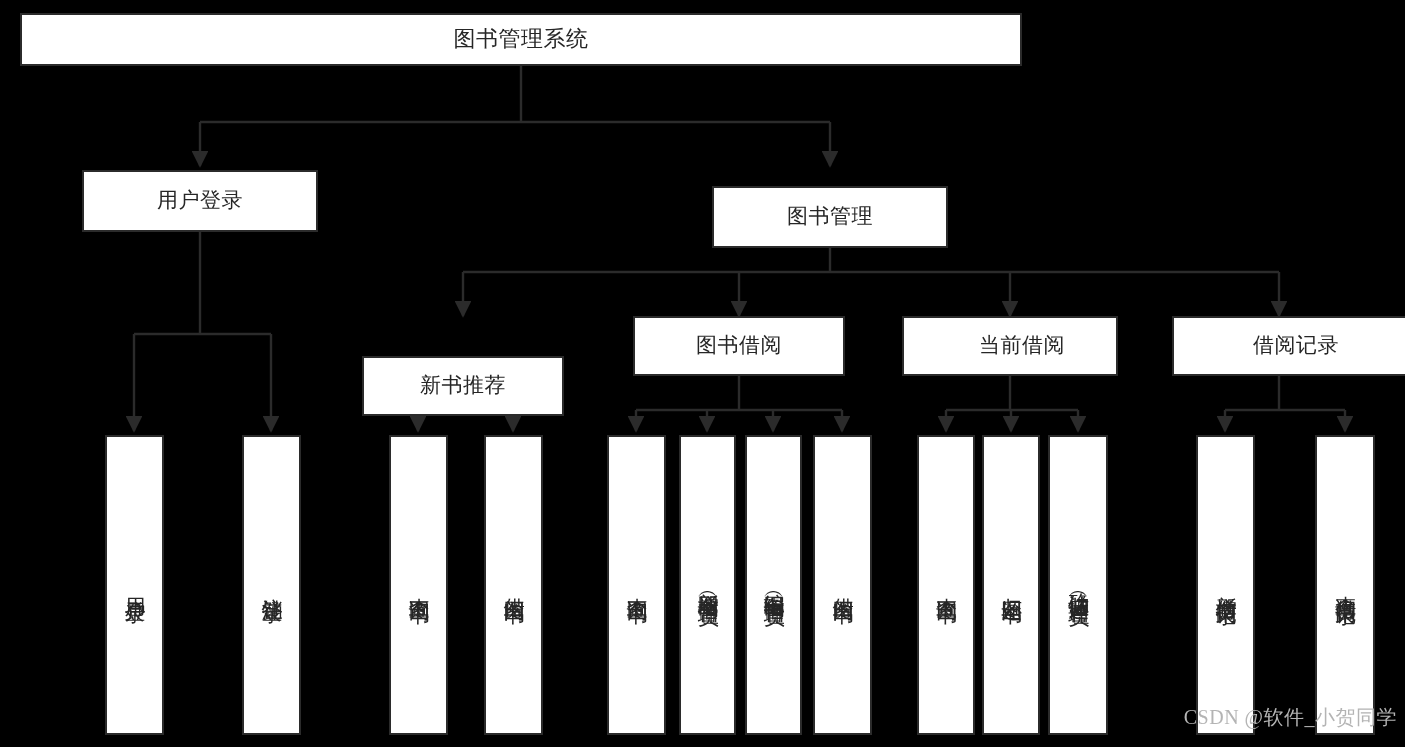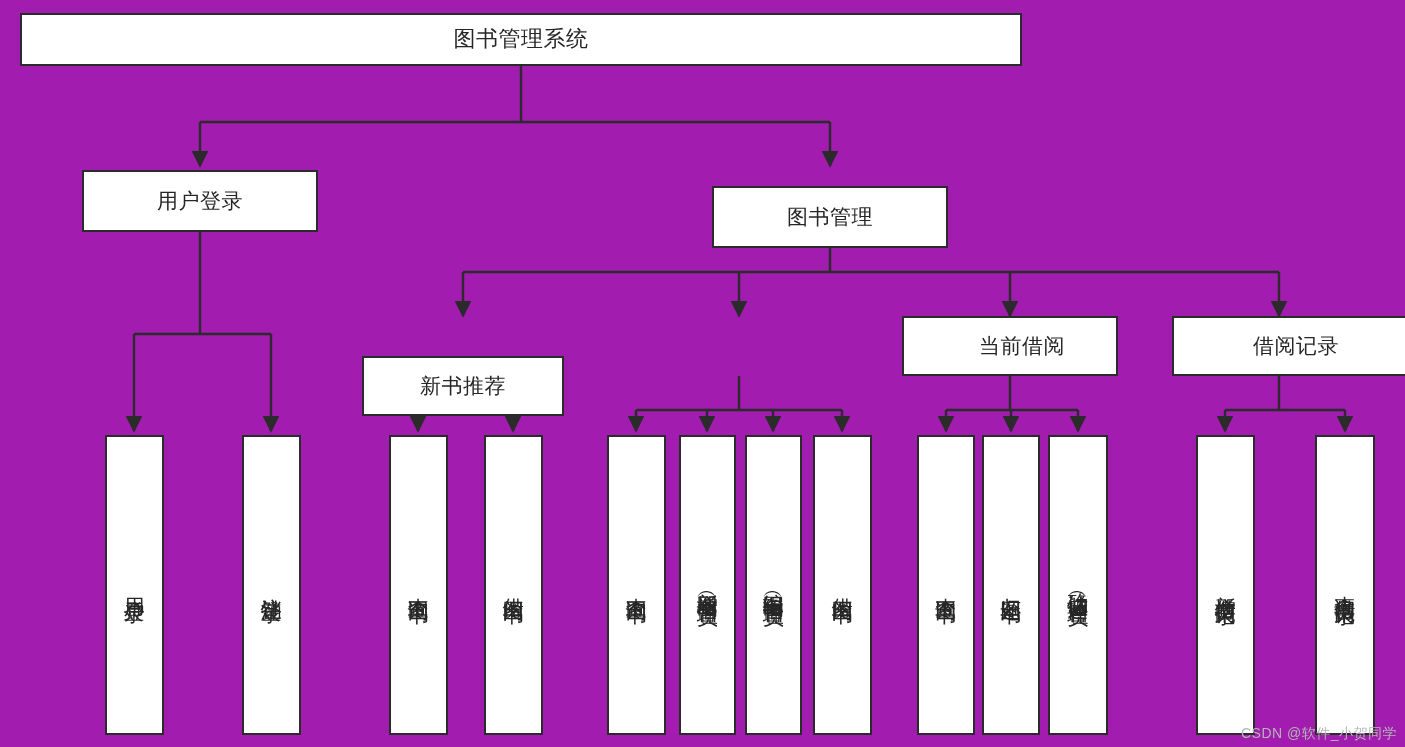--- a/index.html
+++ b/index.html
@@ -4,22 +4,22 @@
 <style>
   html, body {
     margin: 0;
     padding: 0;
     background: #ffffff;
   }
   #canvas {
     position: relative;
     width: 1405px;
     height: 747px;
-    background: #a21caf;
-    font-family: Liberation Sans, sans-serif;
+    background: #000000;
+    font-family: Liberation Serif, serif;
     overflow: hidden;
   }
   #connectors {
     position: absolute;
     left: 0;
     top: 0;
     width: 1405px;
     height: 747px;
     pointer-events: none;
   }
@@ -50,22 +50,22 @@
     line-height: 1.32;
     white-space: nowrap;
     letter-spacing: 2px;
   }
   .node.title {
     font-size: 22px;
   }
   .watermark {
     position: absolute;
     right: 8px;
-    bottom: 4px;
-    font-size: 14px;
+    bottom: 16px;
+    font-size: 20px;
     color: #b4b4b4;
     letter-spacing: 0.5px;
     white-space: nowrap;
   }
 </style>
 </head>
 <body>
 
 <div id="canvas">
 
@@ -128,20 +128,23 @@
   </div>
 
   <div class="node horizontal" style="left:712px; top:170px; width:236px; height:62px;margin-top:16px;">
     <span>图书管理</span>
   </div>
 
   <div class="node horizontal" style="left:362px; top:316px; width:202px; height:60px;margin-top:40px;">
     <span>新书推荐</span>
   </div>
 
+  <div class="node horizontal" style="left:633px; top:316px; width:212px; height:60px;">
+    <span>图书借阅</span>
+  </div>
 
   <div class="node horizontal" style="left:902px; top:316px; width:216px; height:60px;padding-left:24px;">
     <span>当前借阅</span>
   </div>
 
   <div class="node horizontal" style="left:1172px; top:316px; width:248px; height:60px;">
     <span>借阅记录</span>
   </div>
 
   <div class="node vertical" style="left:105px; top:435px; width:59px; height:300px;">

